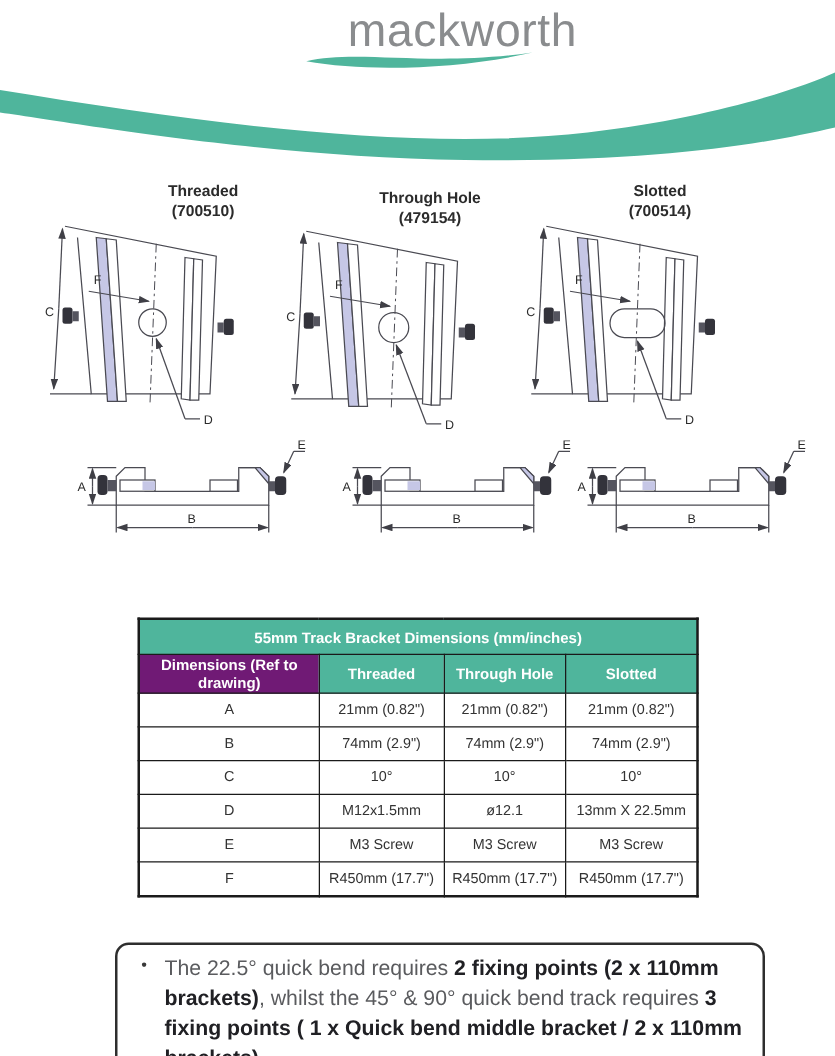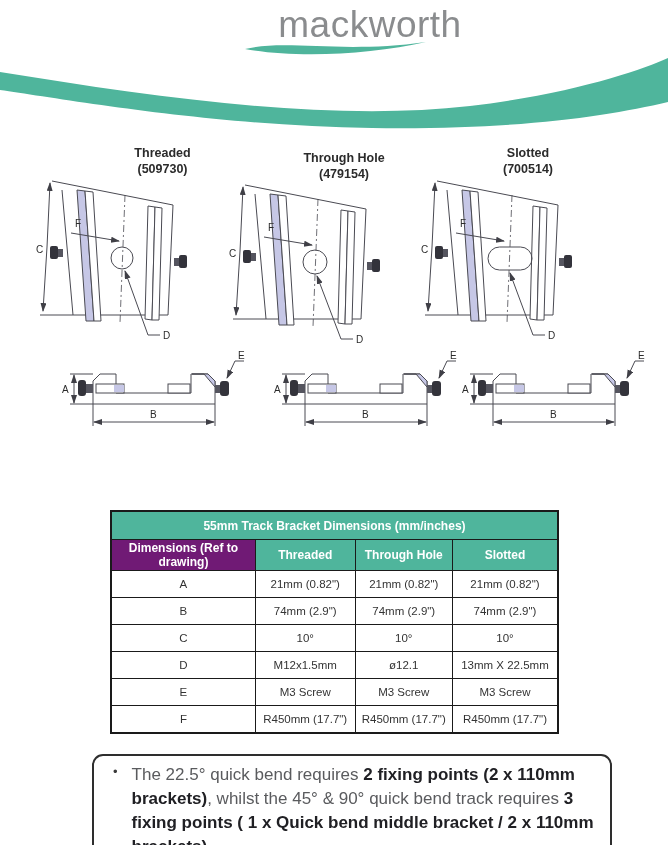--- a/index.html
+++ b/index.html
@@ -17,21 +17,21 @@
     position:absolute;top:48px;left:0;width:668px;text-align:center;
     font-size:21px;font-weight:700;color:#26262a;letter-spacing:.2px;
   }
   .big-swoosh{position:absolute;top:56px;left:0;width:668px;height:82px;}
   
   .draw-title{position:absolute;text-align:center;font-size:12.5px;font-weight:700;color:#2b2b2b;line-height:1.3;}
   .draw-svg{position:absolute;}
   
   .dims-table{
     position:absolute;left:110px;top:494px;width:449px;border-collapse:collapse;
-    border:2px solid #1a1a1a;table-layout:fixed;margin-top:16px;
+    border:2px solid #1a1a1a;table-layout:fixed;
   }
   .dims-table td,.dims-table th{border:1px solid #1a1a1a;text-align:center;vertical-align:middle;}
   .dims-table .t-title{height:25px;font-size:12px;font-weight:700;color:#fff;}
   .dims-table .t-head{height:25px;font-size:12px;font-weight:700;color:#fff;}
   .dims-table .t-cell{height:24px;font-size:11.5px;color:#333;}
   .col1{width:32.3%;} .col2{width:22.3%;} .col3{width:21.8%;} .col4{width:23.6%;}
   
   .note-box{
     position:absolute;left:92px;top:754px;width:494px;min-height:46px;
     border:2px solid #2e2e2e;border-radius:11px;padding:7px 12px 7px 10px;
@@ -58,21 +58,21 @@
   <div class="logo">mackworth</div>
   <svg class="logo-swoosh" viewBox="0 0 186 18">
     <path d="M3,11 C45,1 100,16 184,4 C128,17 52,20 3,11 Z" fill="#4FB59C"></path>
   </svg>
   <svg class="big-swoosh" viewBox="0 0 668 82">
     <path d="M0,16 C160,42 330,66 470,50 C572,38 642,14 668,2 L668,46 C608,60 520,74 372,72 C212,70 58,42 0,34 Z" fill="#4FB59C"></path>
   </svg>
 
   <div class="draw-title" style="left:105px;top:145px;width:115px;">
     <div>Threaded</div>
-    <div>(509730)</div>
+    <div>(700510)</div>
   </div>
   <div class="draw-title" style="left:282px;top:150px;width:124px;">
     <div>Through Hole</div>
     <div>(479154)</div>
   </div>
   <div class="draw-title" style="left:466px;top:145px;width:124px;">
     <div>Slotted</div>
     <div>(700514)</div>
   </div>
 

